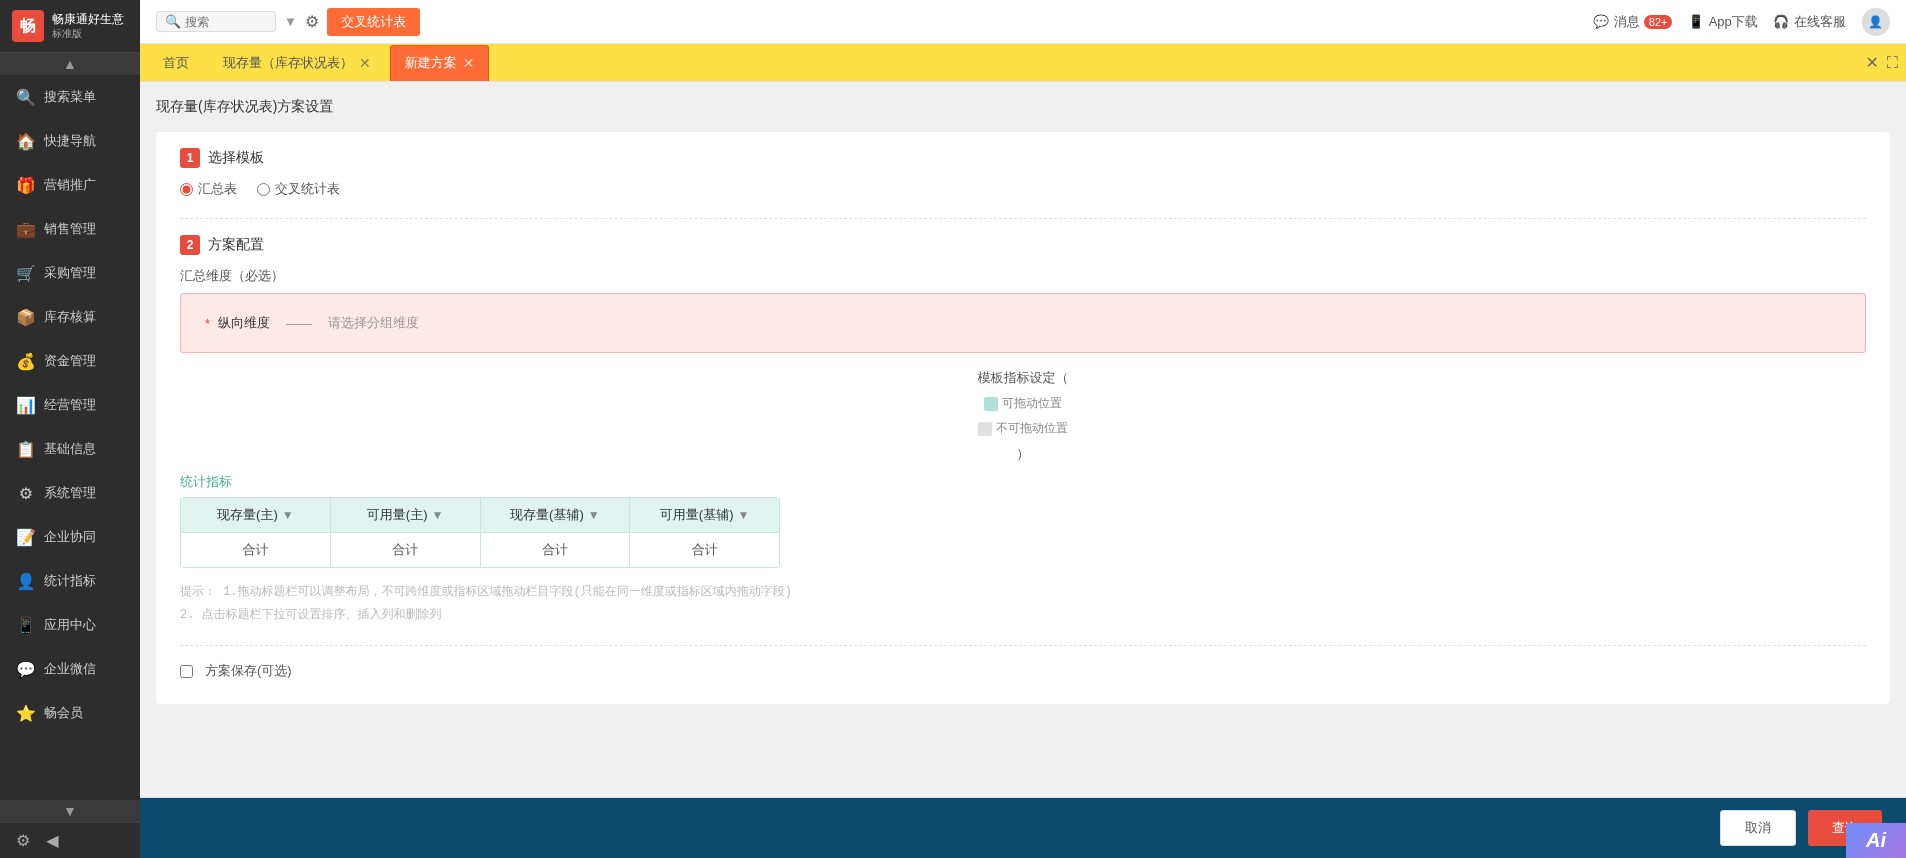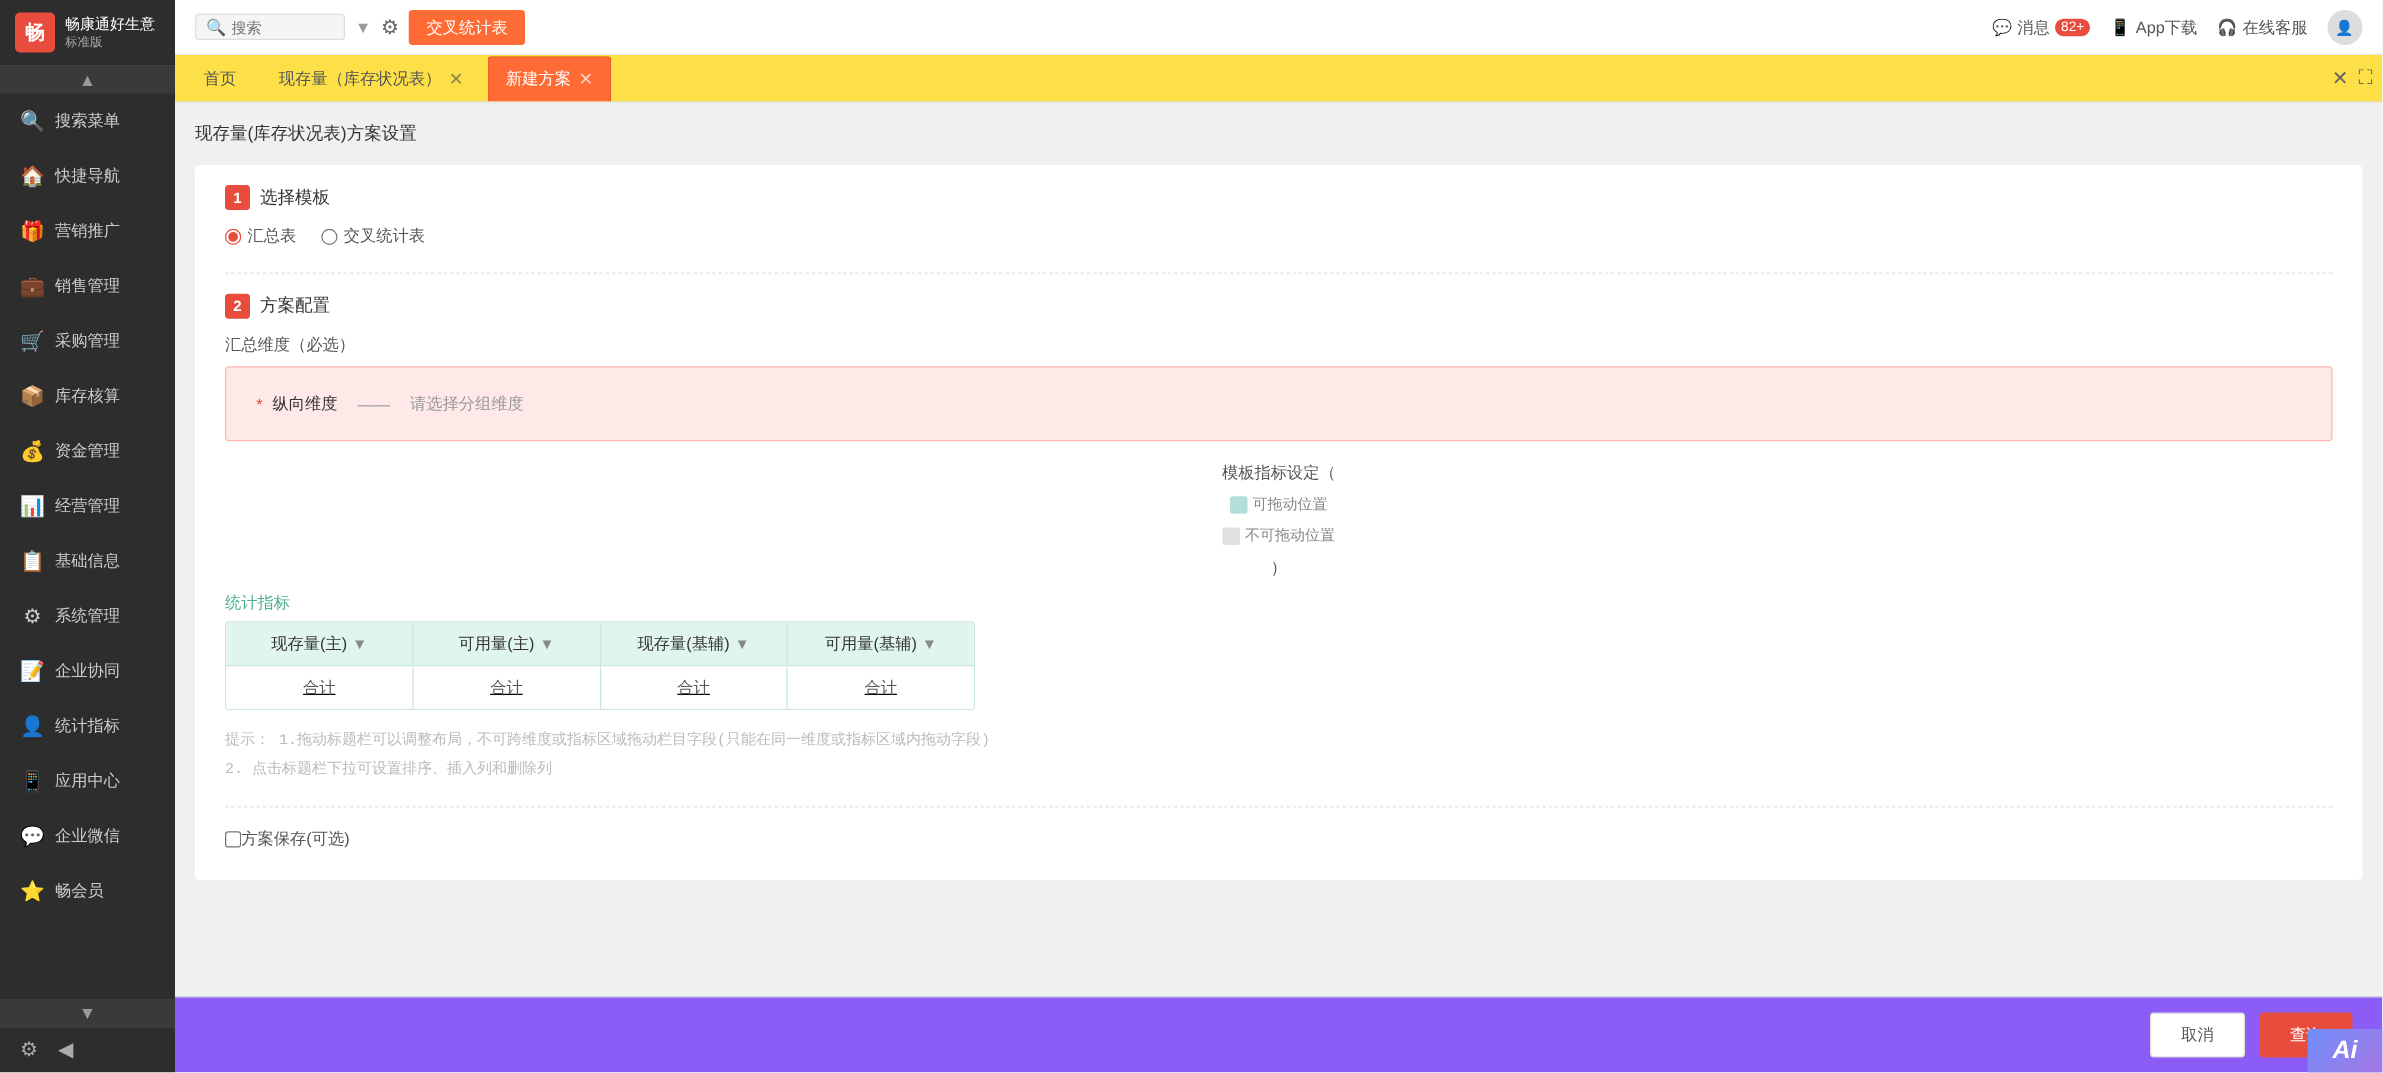--- a/index.html
+++ b/index.html
@@ -251,50 +251,49 @@
       font-size: 13px;
       color: #333;
       cursor: pointer;
     }
     .indicator-col:last-child { border-right: none; }
     .indicator-col .col-chevron { font-size: 12px; color: #888; }
     .indicator-table-row {
       display: flex;
       border-top: 1px solid #c8e6e0;
       background: #fff;
-      text-decoration: underline;
     }
     .indicator-cell {
       flex: 1;
       min-width: 140px;
       border-right: 1px solid #c8e6e0;
       padding: 8px 10px;
       text-align: center;
       font-size: 13px;
       color: #555;
     }
     .indicator-cell:last-child { border-right: none; }
 
     
     .tips-section { margin-top: 12px; }
     .tip-item { font-size: 12px; color: #bbb; margin-bottom: 4px; line-height: 1.6; font-family: Liberation Mono, monospace; }
 
     
     .save-row {
       display: flex;
       align-items: center;
-      gap: 0;
+      gap: 12px;
       margin-top: 16px;
       font-size: 13px;
       color: #555;
     }
 
     
     .bottombar {
-      background: #8b5cf6;
+      background: #0c4a6e;
       border-top: 1px solid #e0e0e0;
       padding: 12px 24px;
       display: flex;
       justify-content: flex-end;
       gap: 12px;
       flex-shrink: 0;
     }
     .btn-cancel {
       background: #fff;
       border: 1px solid #ddd;

